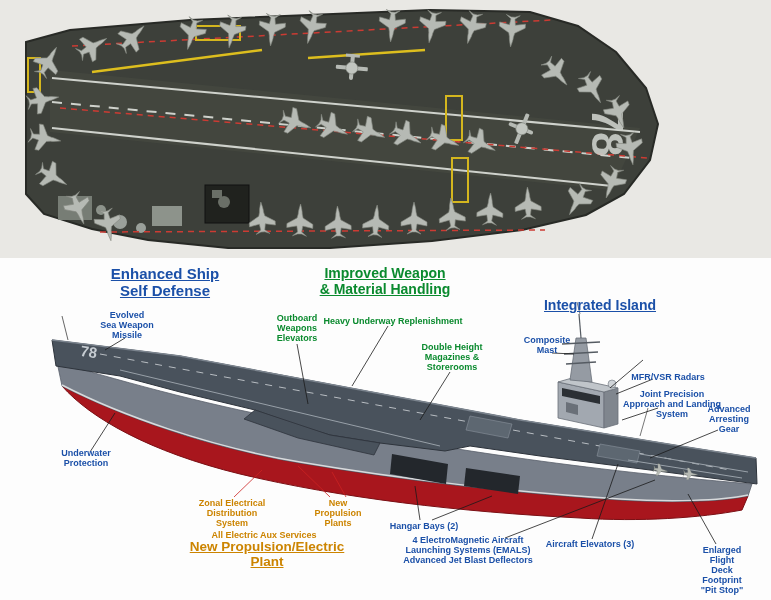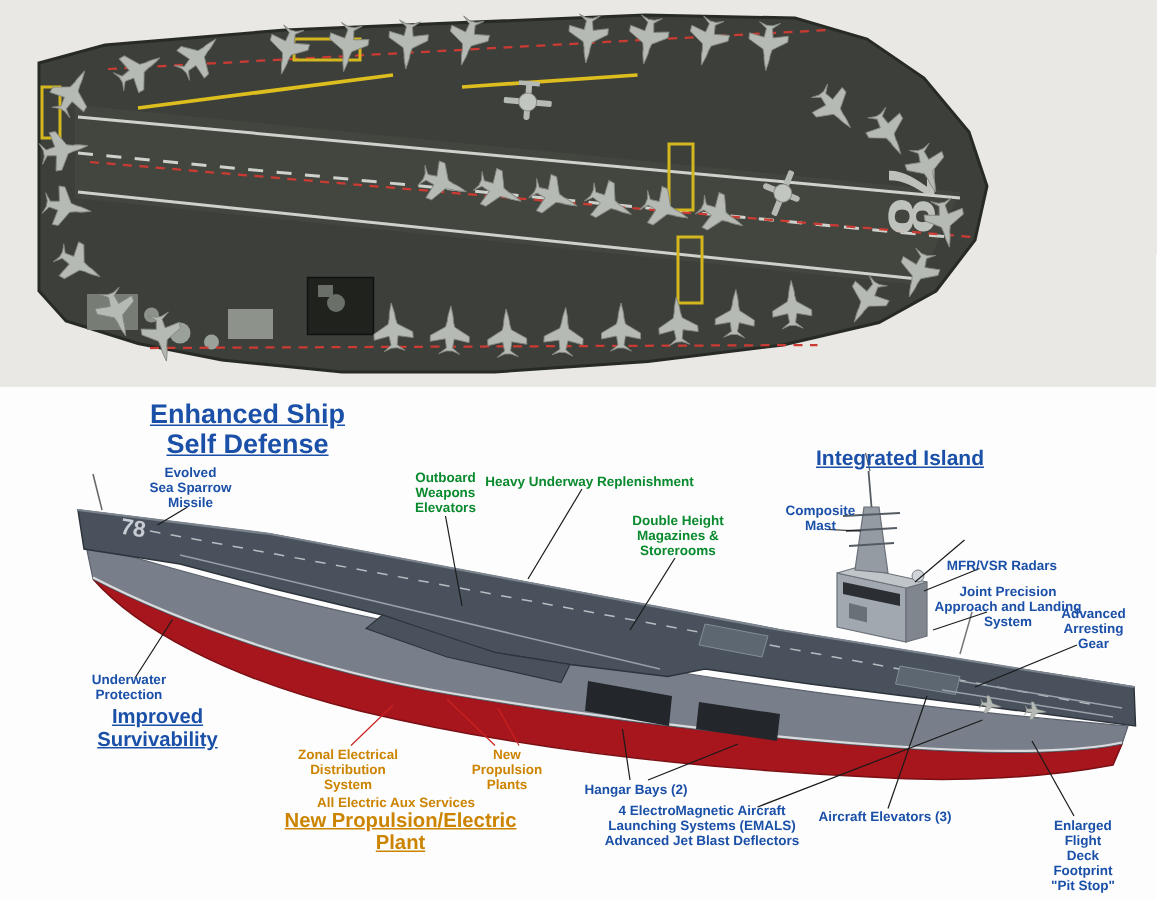--- a/index.html
+++ b/index.html
@@ -4,21 +4,21 @@
 <style>
   html,body{margin:0;padding:0;background:#ffffff;}
   .stage{position:relative;width:771px;height:600px;overflow:hidden;background:#ffffff;
          font-family:"Liberation Sans",sans-serif;}
   .top-panel{position:absolute;top:0;left:0;width:771px;height:258px;}
   .bottom-panel{position:absolute;top:258px;left:0;width:771px;height:342px;background:#fdfdfd;}
   .ship-svg{position:absolute;top:0;left:0;}
   .lbl{position:absolute;transform:translateX(-50%);text-align:center;
        white-space:pre-line;line-height:1.12;font-weight:bold;z-index:5;}
   .sm{font-size:9px;}
-  .h1{font-size:18px;text-decoration:underline;}
+  .h1{font-size:15px;text-decoration:underline;}
   .h1b{font-size:14px;text-decoration:underline;}
   .h2{font-size:13.5px;text-decoration:underline;}
   .blue{color:#1b50a8;}
   .green{color:#0a8a2e;}
   .orange{color:#cc8400;}
 </style>
 </head>
 <body>
 
 <div class="stage">
@@ -193,28 +193,28 @@
       </g>
       <g stroke="#cc2222" stroke-width="0.8">
         <line x1="234" y1="239" x2="262" y2="212"></line>
         <line x1="330" y1="239" x2="298" y2="208"></line>
         <line x1="346" y1="239" x2="332" y2="214"></line>
       </g>
     </svg>
 
     <div class="lbl h1 blue" style="left:165px;top:8px">Enhanced Ship
 Self Defense</div>
+    <div class="lbl h1b green" style="left:385px;top:8px">Improved Weapon
+&amp; Material Handling</div>
     <div class="lbl h1b blue" style="left:600px;top:40px">Integrated Island</div>
-    <div class="lbl h2 blue" style="left:105px;top:212px">Improved
-Survivability</div>
     <div class="lbl h2 orange" style="left:267px;top:281px">New Propulsion/Electric
 Plant</div>
 
     <div class="lbl sm blue" style="left:127px;top:52px">Evolved
-Sea Sparrow
+Sea Weapon
 Missile</div>
     <div class="lbl sm green" style="left:297px;top:55px">Outboard
 Weapons
 Elevators</div>
     <div class="lbl sm green" style="left:393px;top:58px">Heavy Underway Replenishment</div>
     <div class="lbl sm green" style="left:452px;top:84px">Double Height
 Magazines &amp;
 Storerooms</div>
     <div class="lbl sm blue" style="left:547px;top:77px">Composite
 Mast</div>

